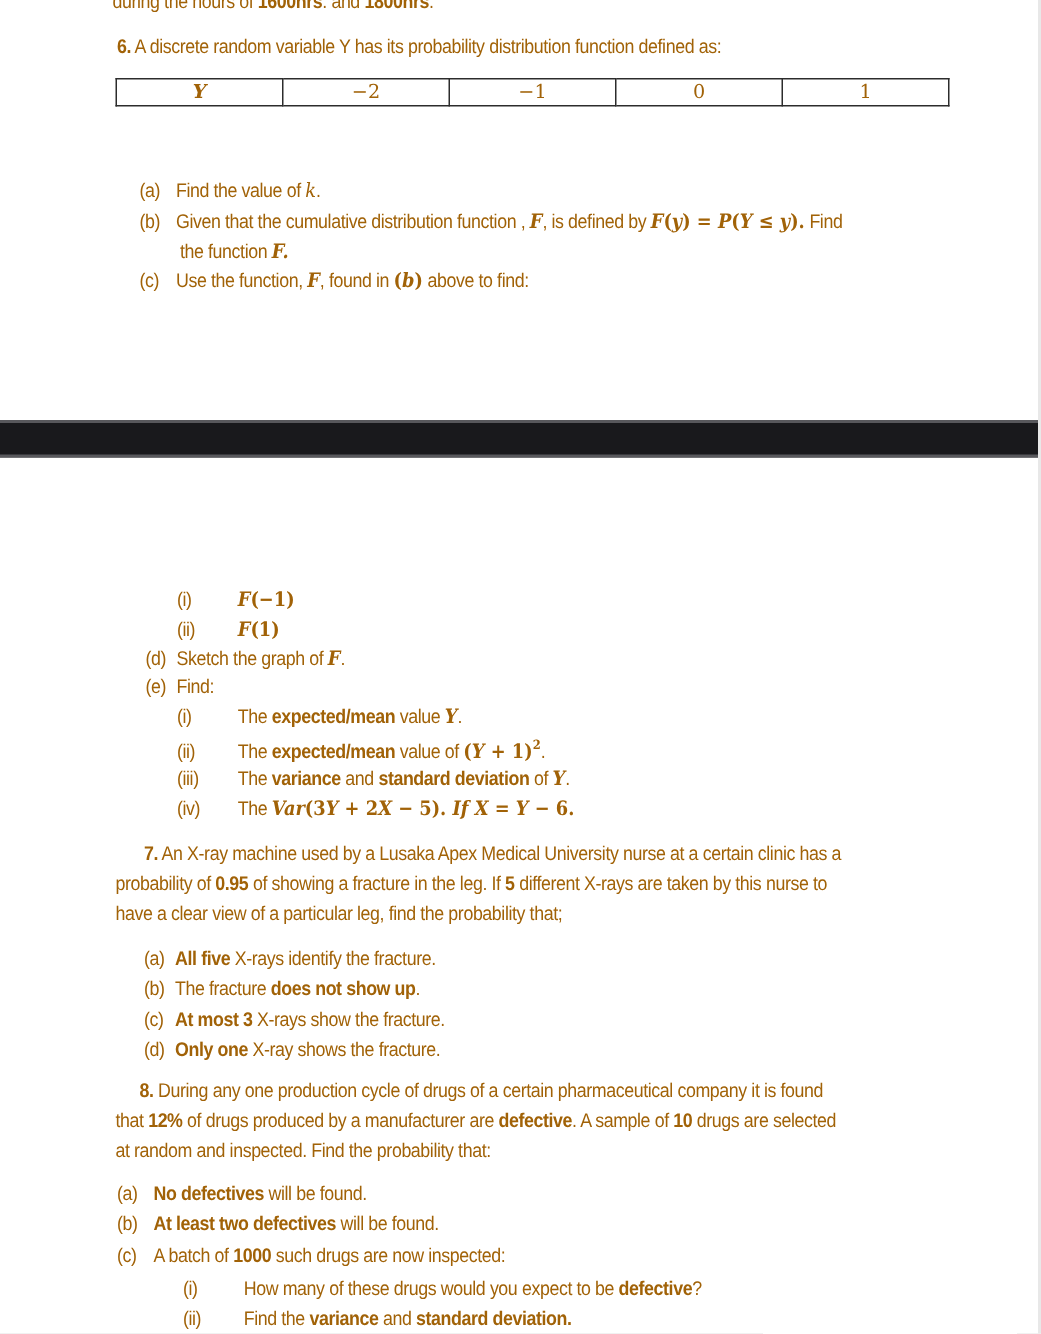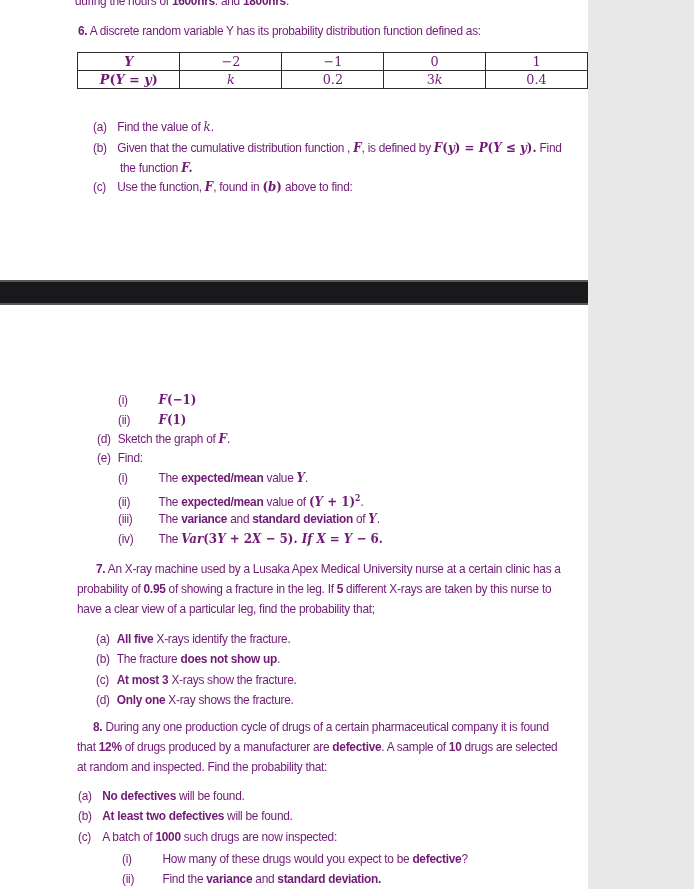--- a/index.html
+++ b/index.html
@@ -1,19 +1,19 @@
 <!DOCTYPE html>
 <html><head>
 <meta charset="utf-8">
 <style>
   html,body{margin:0;padding:0;background:#e8e8e8;}
   .page{
-    position:relative;width:588px;height:889px;background:#ffffff;
+    position:relative;width:692px;height:889px;background:#ffffff;
     overflow:hidden;font-family:"Liberation Sans",sans-serif;
-    color:#701a75;font-size:13.2px;letter-spacing:-0.3px;
+    color:#a16207;font-size:13.2px;letter-spacing:-0.3px;
   }
   .line{position:absolute;white-space:nowrap;line-height:16px;transform:scaleX(.90);transform-origin:0 0;}
   .lbl{display:inline-block;}
   .w27{width:27px;}
   .w23{width:23px;}
   .w45{width:45px;}
   
   .s-r{}
   .s-b{font-weight:bold;}
   .s-m{font-family:"DejaVu Serif",serif;letter-spacing:0;}
@@ -45,27 +45,20 @@
   <div class="line" style="left:78px;top:23px"><span class="s-b">6.</span><span class="s-r"> A discrete random variable Y has its probability distribution function defined as:</span></div>
 
   <table class="qtable">
     <tbody>
         <tr>
       <td><span class="s-mbi">Y</span></td>
       <td><span class="s-m">−2</span></td>
       <td><span class="s-m">−1</span></td>
       <td><span class="s-m">0</span></td>
       <td><span class="s-m">1</span></td>
-    </tr>
-    <tr>
-      <td><span class="s-mbi">P</span><span class="s-mb">(</span><span class="s-mbi">Y</span><span class="s-mb"> = </span><span class="s-mbi">y</span><span class="s-mb">)</span></td>
-      <td><span class="s-mi">k</span></td>
-      <td><span class="s-m">0.2</span></td>
-      <td><span class="s-m">3</span><span class="s-mi">k</span></td>
-      <td><span class="s-m">0.4</span></td>
     </tr>
   </tbody>
     </table>
 
   <div class="line" style="left:93px;top:119px">
     <span class="lbl w27">(a)</span><span><span class="s-r">Find the value of </span><span class="s-mi">k</span><span class="s-r">.</span></span>
   </div>
   <div class="line" style="left:93px;top:140px">
     <span class="lbl w27">(b)</span><span><span class="s-r">Given that the cumulative distribution function , </span><span class="s-mbi">F</span><span class="s-r">, is defined by </span><span class="s-mbi">F</span><span class="s-mb">(</span><span class="s-mbi">y</span><span class="s-mb">) = </span><span class="s-mbi">P</span><span class="s-mb">(</span><span class="s-mbi">Y</span><span class="s-mb"> ≤ </span><span class="s-mbi">y</span><span class="s-mb">).</span><span class="s-r"> Find</span></span>
   </div>

